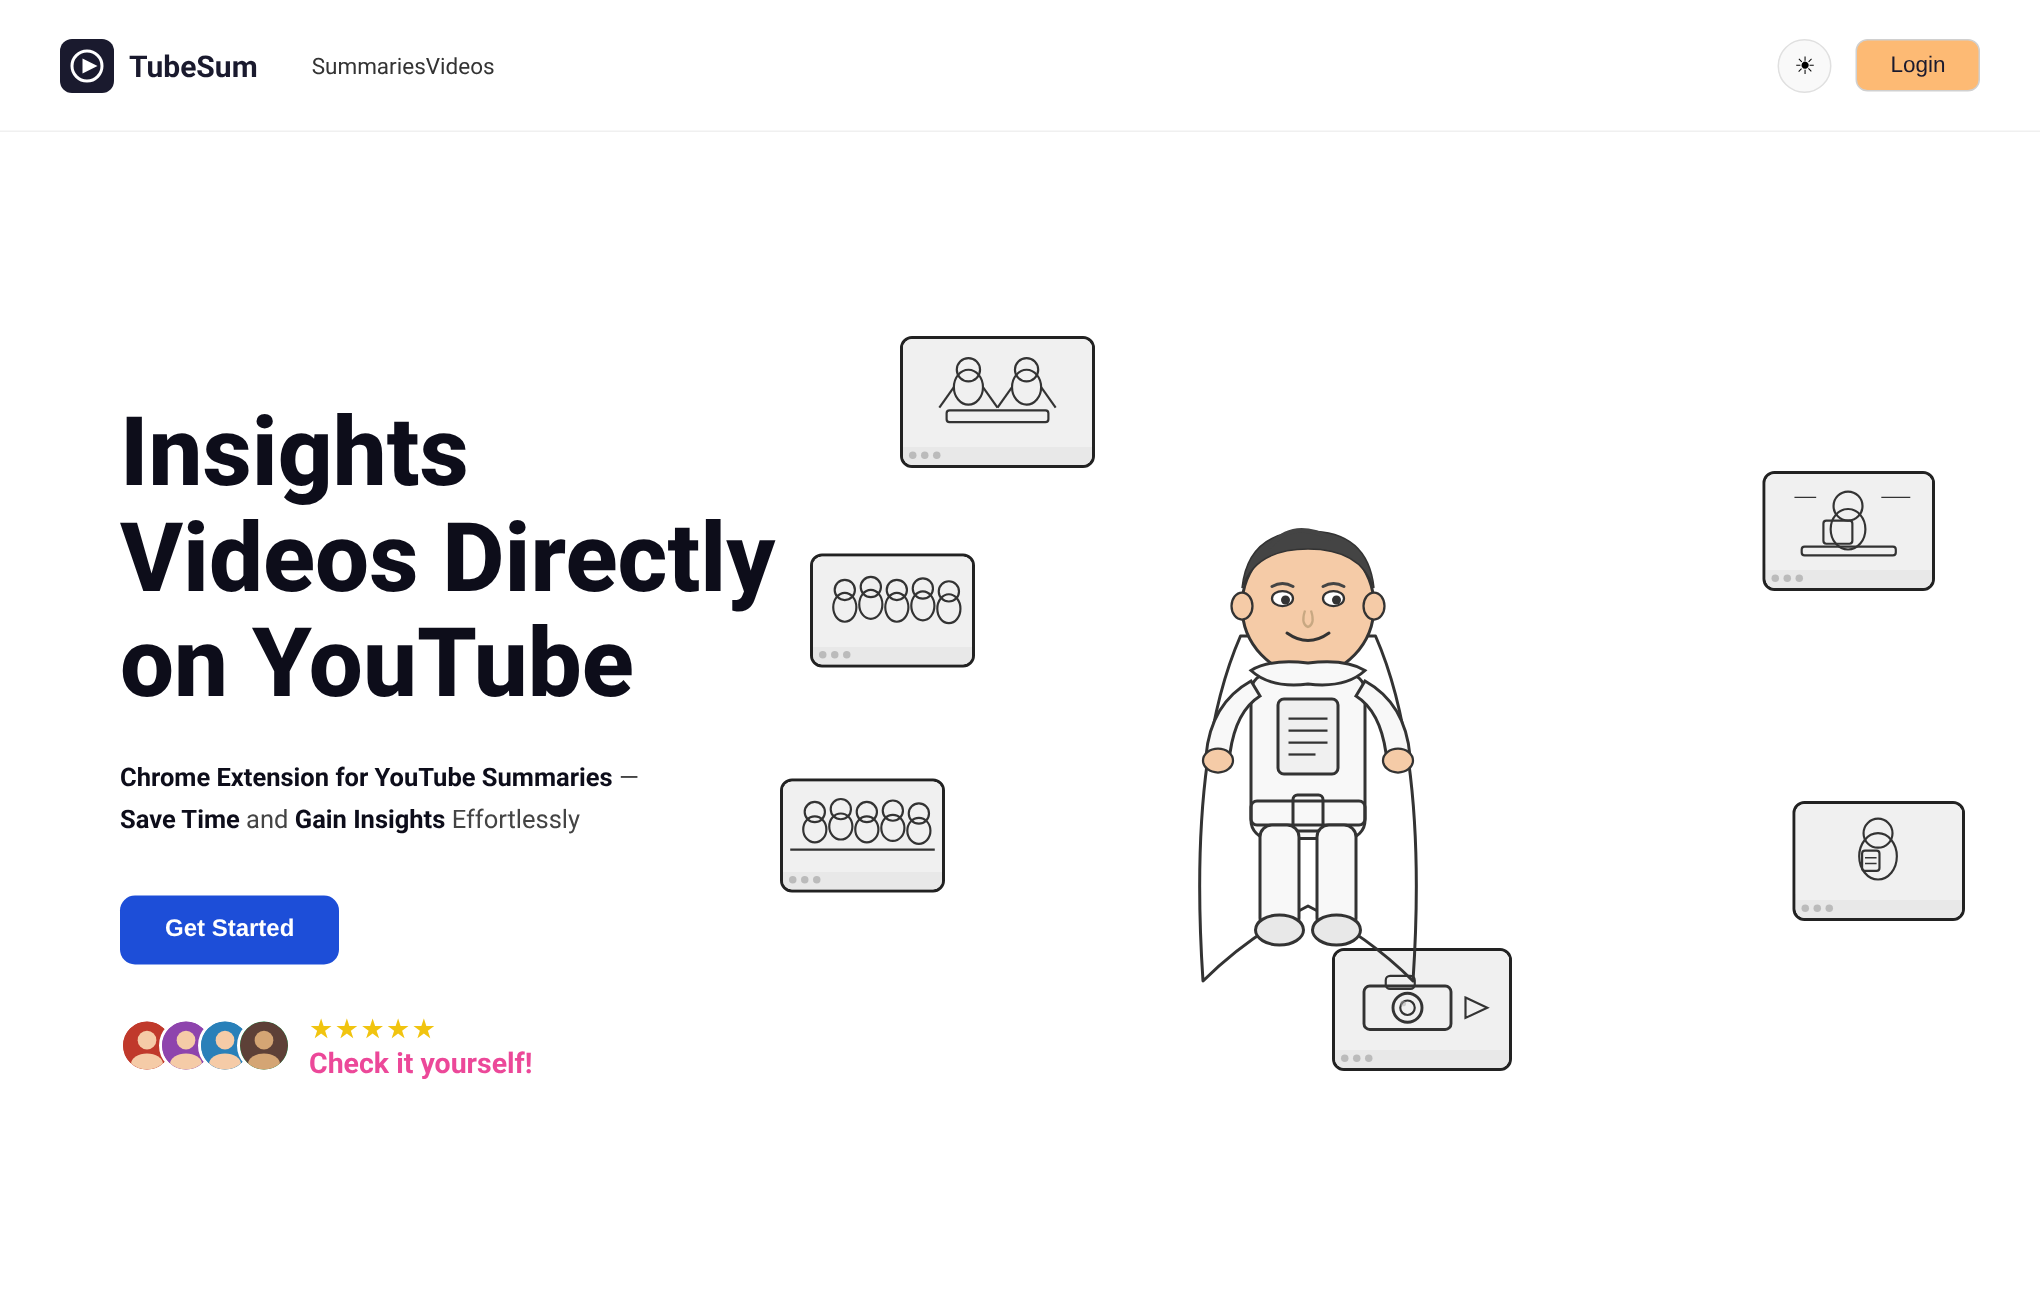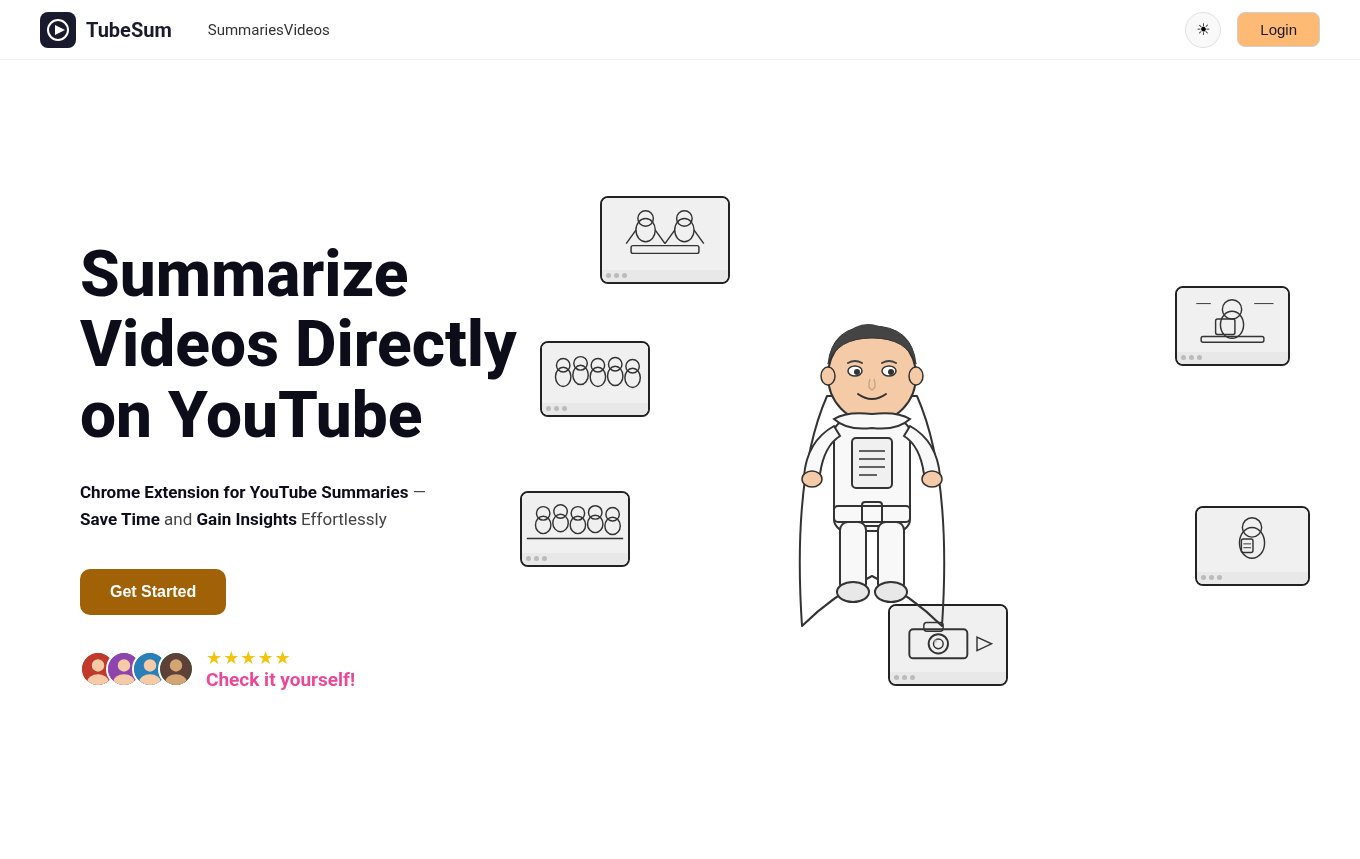--- a/index.html
+++ b/index.html
@@ -10,21 +10,21 @@
       min-height: 859px;
       overflow-x: hidden;
     }
 
     
     .navbar {
       display: flex;
       align-items: center;
       justify-content: space-between;
       padding: 0 40px;
-      height: 60px;
+      height: 88px;
       border-bottom: 1px solid #f0f0f0;
       position: sticky;
       top: 0;
       background: #fff;
       z-index: 100;
     }
     .nav-left {
       display: flex;
       align-items: center;
       gap: 36px;
@@ -106,21 +106,21 @@
       font-size: 17px;
       line-height: 1.6;
       color: #444;
       margin-bottom: 36px;
       max-width: 380px;
     }
     .hero-subtitle strong { color: #0d0d1a; font-weight: 700; }
     .cta-btn {
       display: inline-block;
       padding: 14px 30px;
-      background: #a16207;
+      background: #1d4ed8;
       color: #fff;
       border-radius: 10px;
       font-size: 16px;
       font-weight: 600;
       cursor: pointer;
       border: none;
       margin-bottom: 28px;
     }
     .social-proof {
       display: flex;
@@ -241,21 +241,21 @@
     <button class="theme-btn">
       <span>☀</span>
     </button>
     <button class="login-btn">Login</button>
   </div>
 </nav>
 
 <section class="hero">
 
   <div class="hero-left">
-    <h1 class="hero-title">Summarize Videos Directly on YouTube</h1>
+    <h1 class="hero-title">Insights Videos Directly on YouTube</h1>
     <p class="hero-subtitle">
       <strong>Chrome Extension for YouTube Summaries</strong><span> — </span><strong>Save Time</strong><span> and </span><strong>Gain Insights</strong><span> Effortlessly</span>
     </p>
     <button class="cta-btn">Get Started</button>
     <div class="social-proof">
       <div class="avatars">
         <div class="avatar avatar-1">
 
           <svg viewBox="0 0 36 36" width="36" height="36">
               <circle cx="18" cy="18" r="18" fill="#c0392b"></circle>

